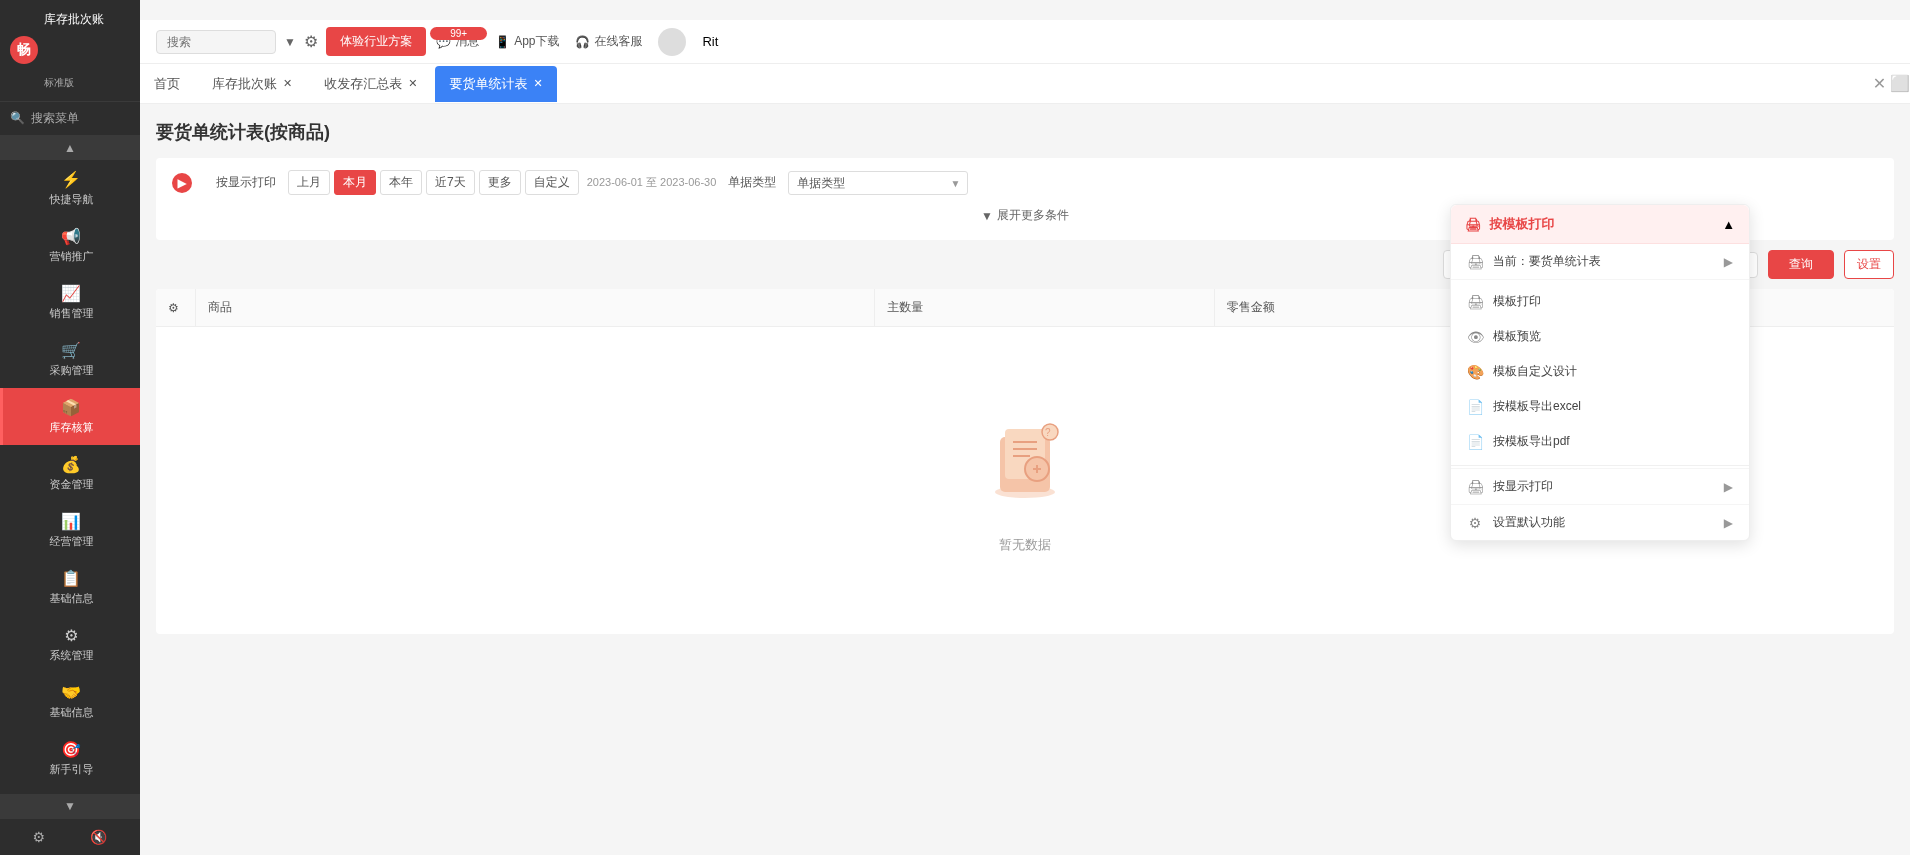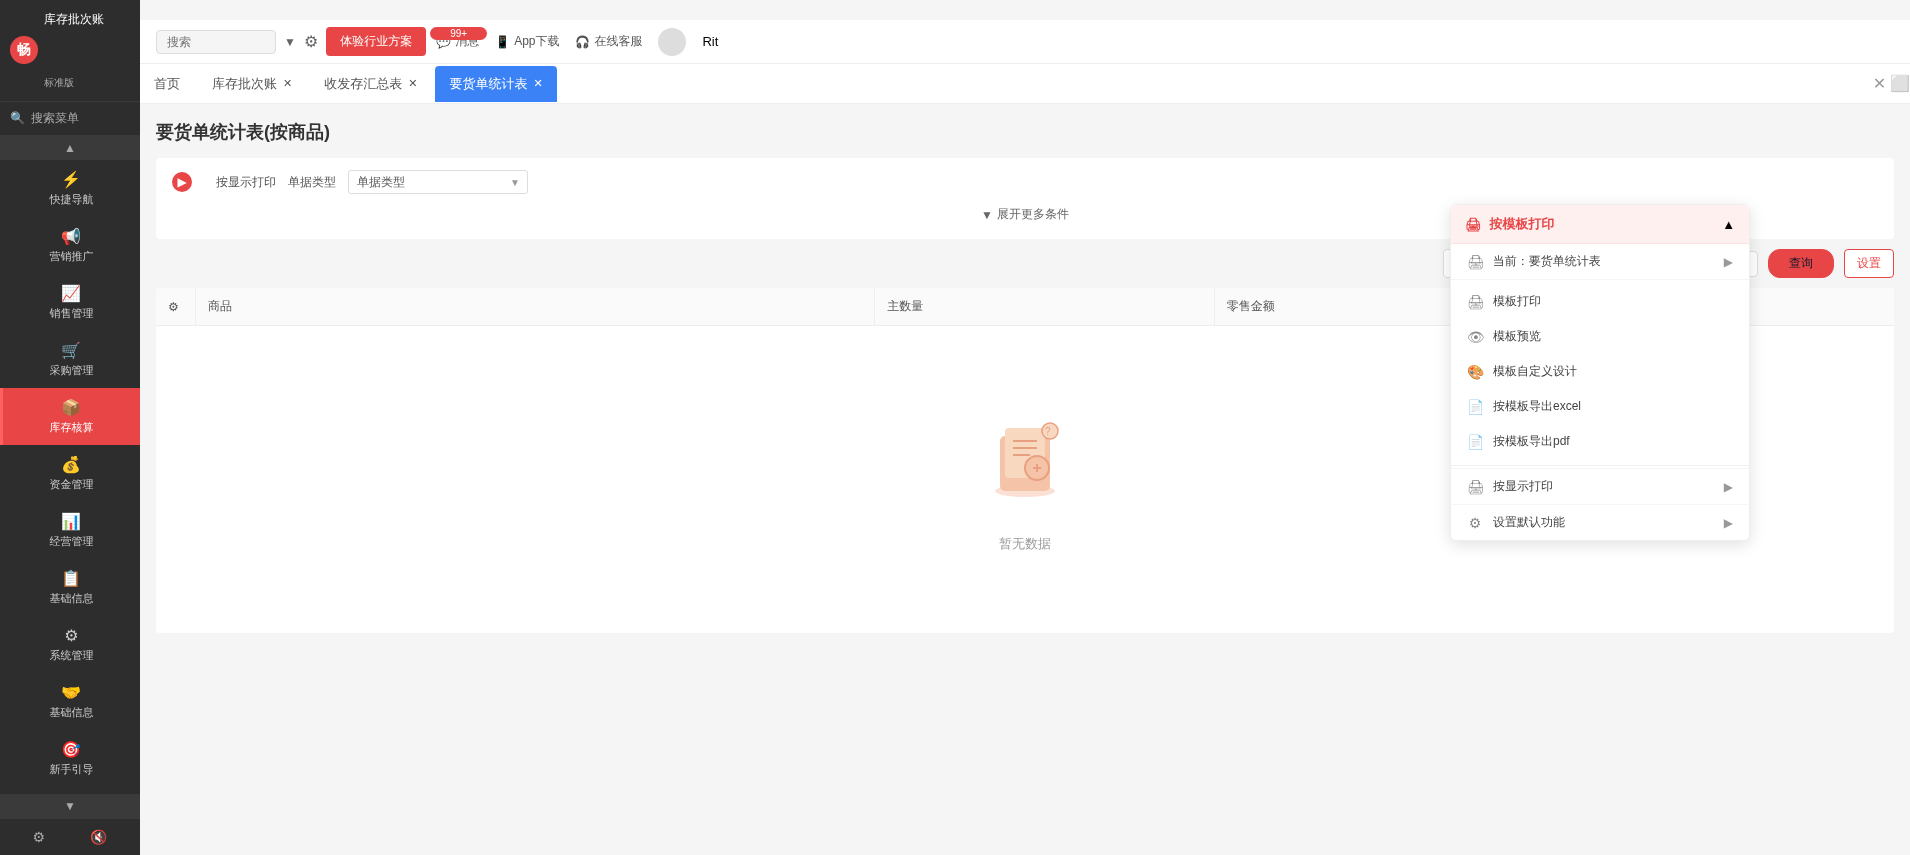--- a/index.html
+++ b/index.html
@@ -329,24 +329,23 @@
       padding: 5px 12px;
       border: 1px solid #ddd;
       background: white;
       border-radius: 4px;
       font-size: 12px;
       cursor: pointer;
       color: #555;
     }
     .query-btn {
       background: #e84646;
-      color: #0f172a;
+      color: #ffffff;
       border-color: #e84646;
       padding: 5px 20px;
-      border-radius: 12px;
     }
     .settings-btn {
       border: 1px solid #e84646;
       color: #e84646;
       background: white;
       padding: 5px 12px;
     }
 
     
     .table-container {
@@ -589,20 +588,29 @@
   <div class="content">
 
     <div class="page-title">要货单统计表(按商品)</div>
 
     <div class="filter-panel">
       <div class="filter-row">
         <button class="filter-expand-btn">
           <div class="expand-icon">▶</div>
         </button>
         <span class="filter-label">按显示打印</span>
+        <div class="date-options">
+          <button class="date-btn">上月</button>
+          <button class="date-btn active">本月</button>
+          <button class="date-btn">本年</button>
+          <button class="date-btn">近7天</button>
+          <button class="date-btn">更多</button>
+          <button class="date-btn">自定义</button>
+          <span class="date-range">2023-06-01 至 2023-06-30</span>
+        </div>
         <span class="filter-label">单据类型</span>
         <div class="select-wrapper">
           <select class="filter-select">
             <option>单据类型</option>
           </select>
           <span class="select-arrow">▼</span>
         </div>
       </div>
       <div style="display:flex;justify-content:center;">
         <button class="expand-more-btn">

